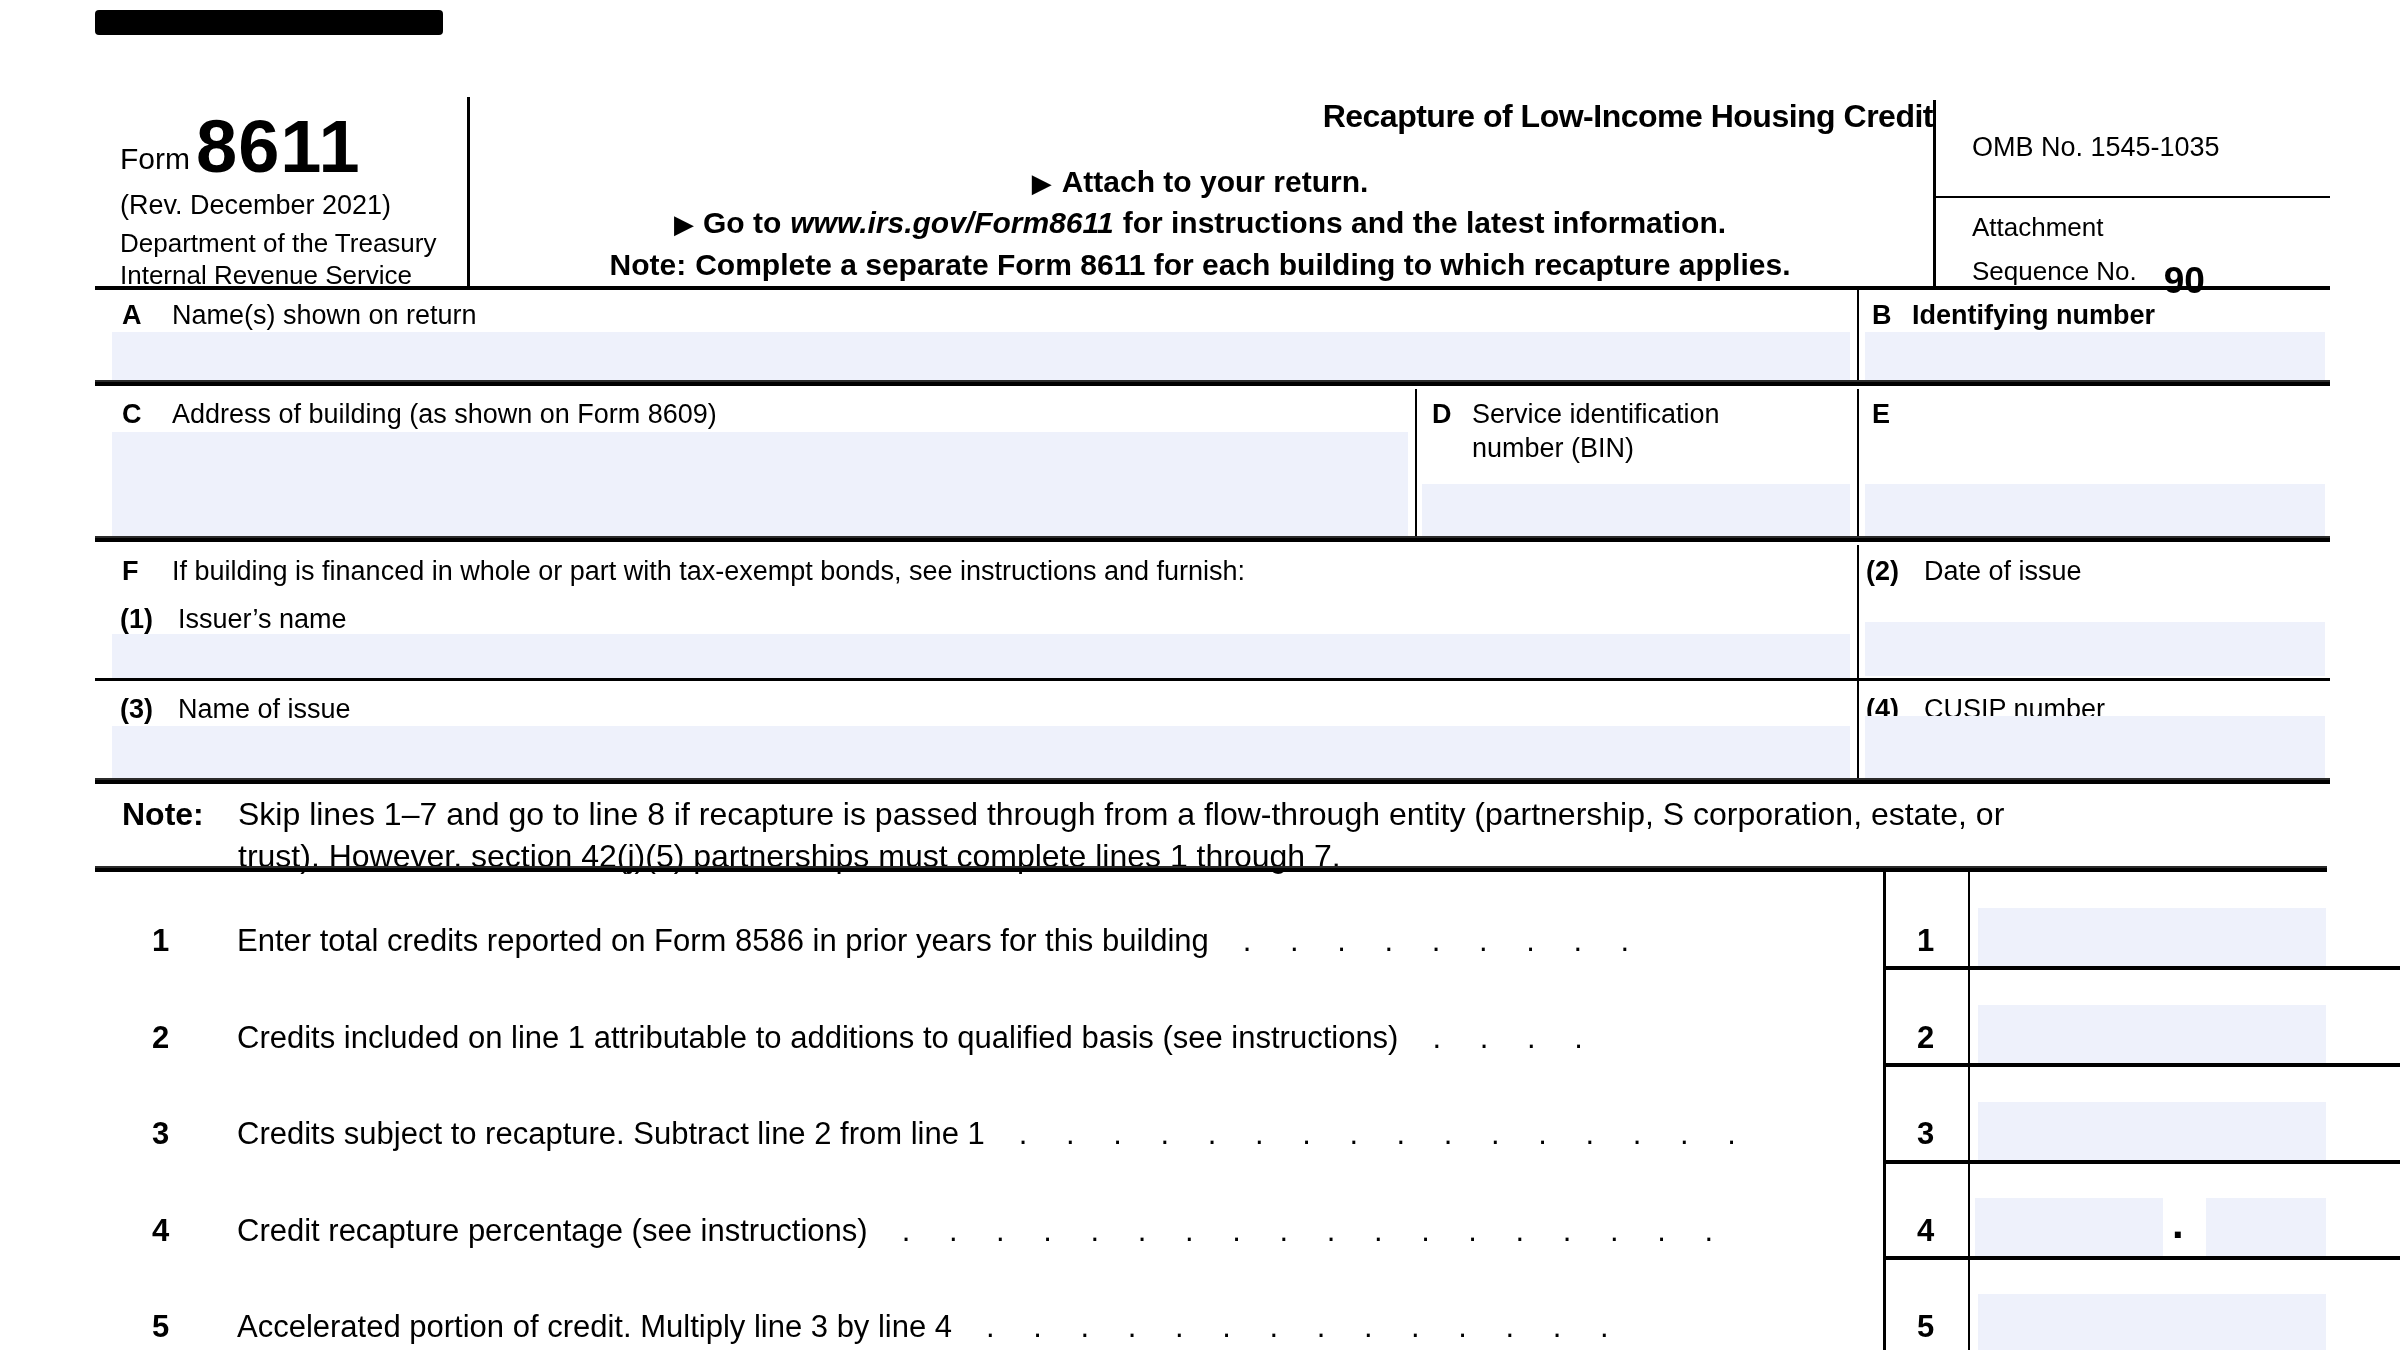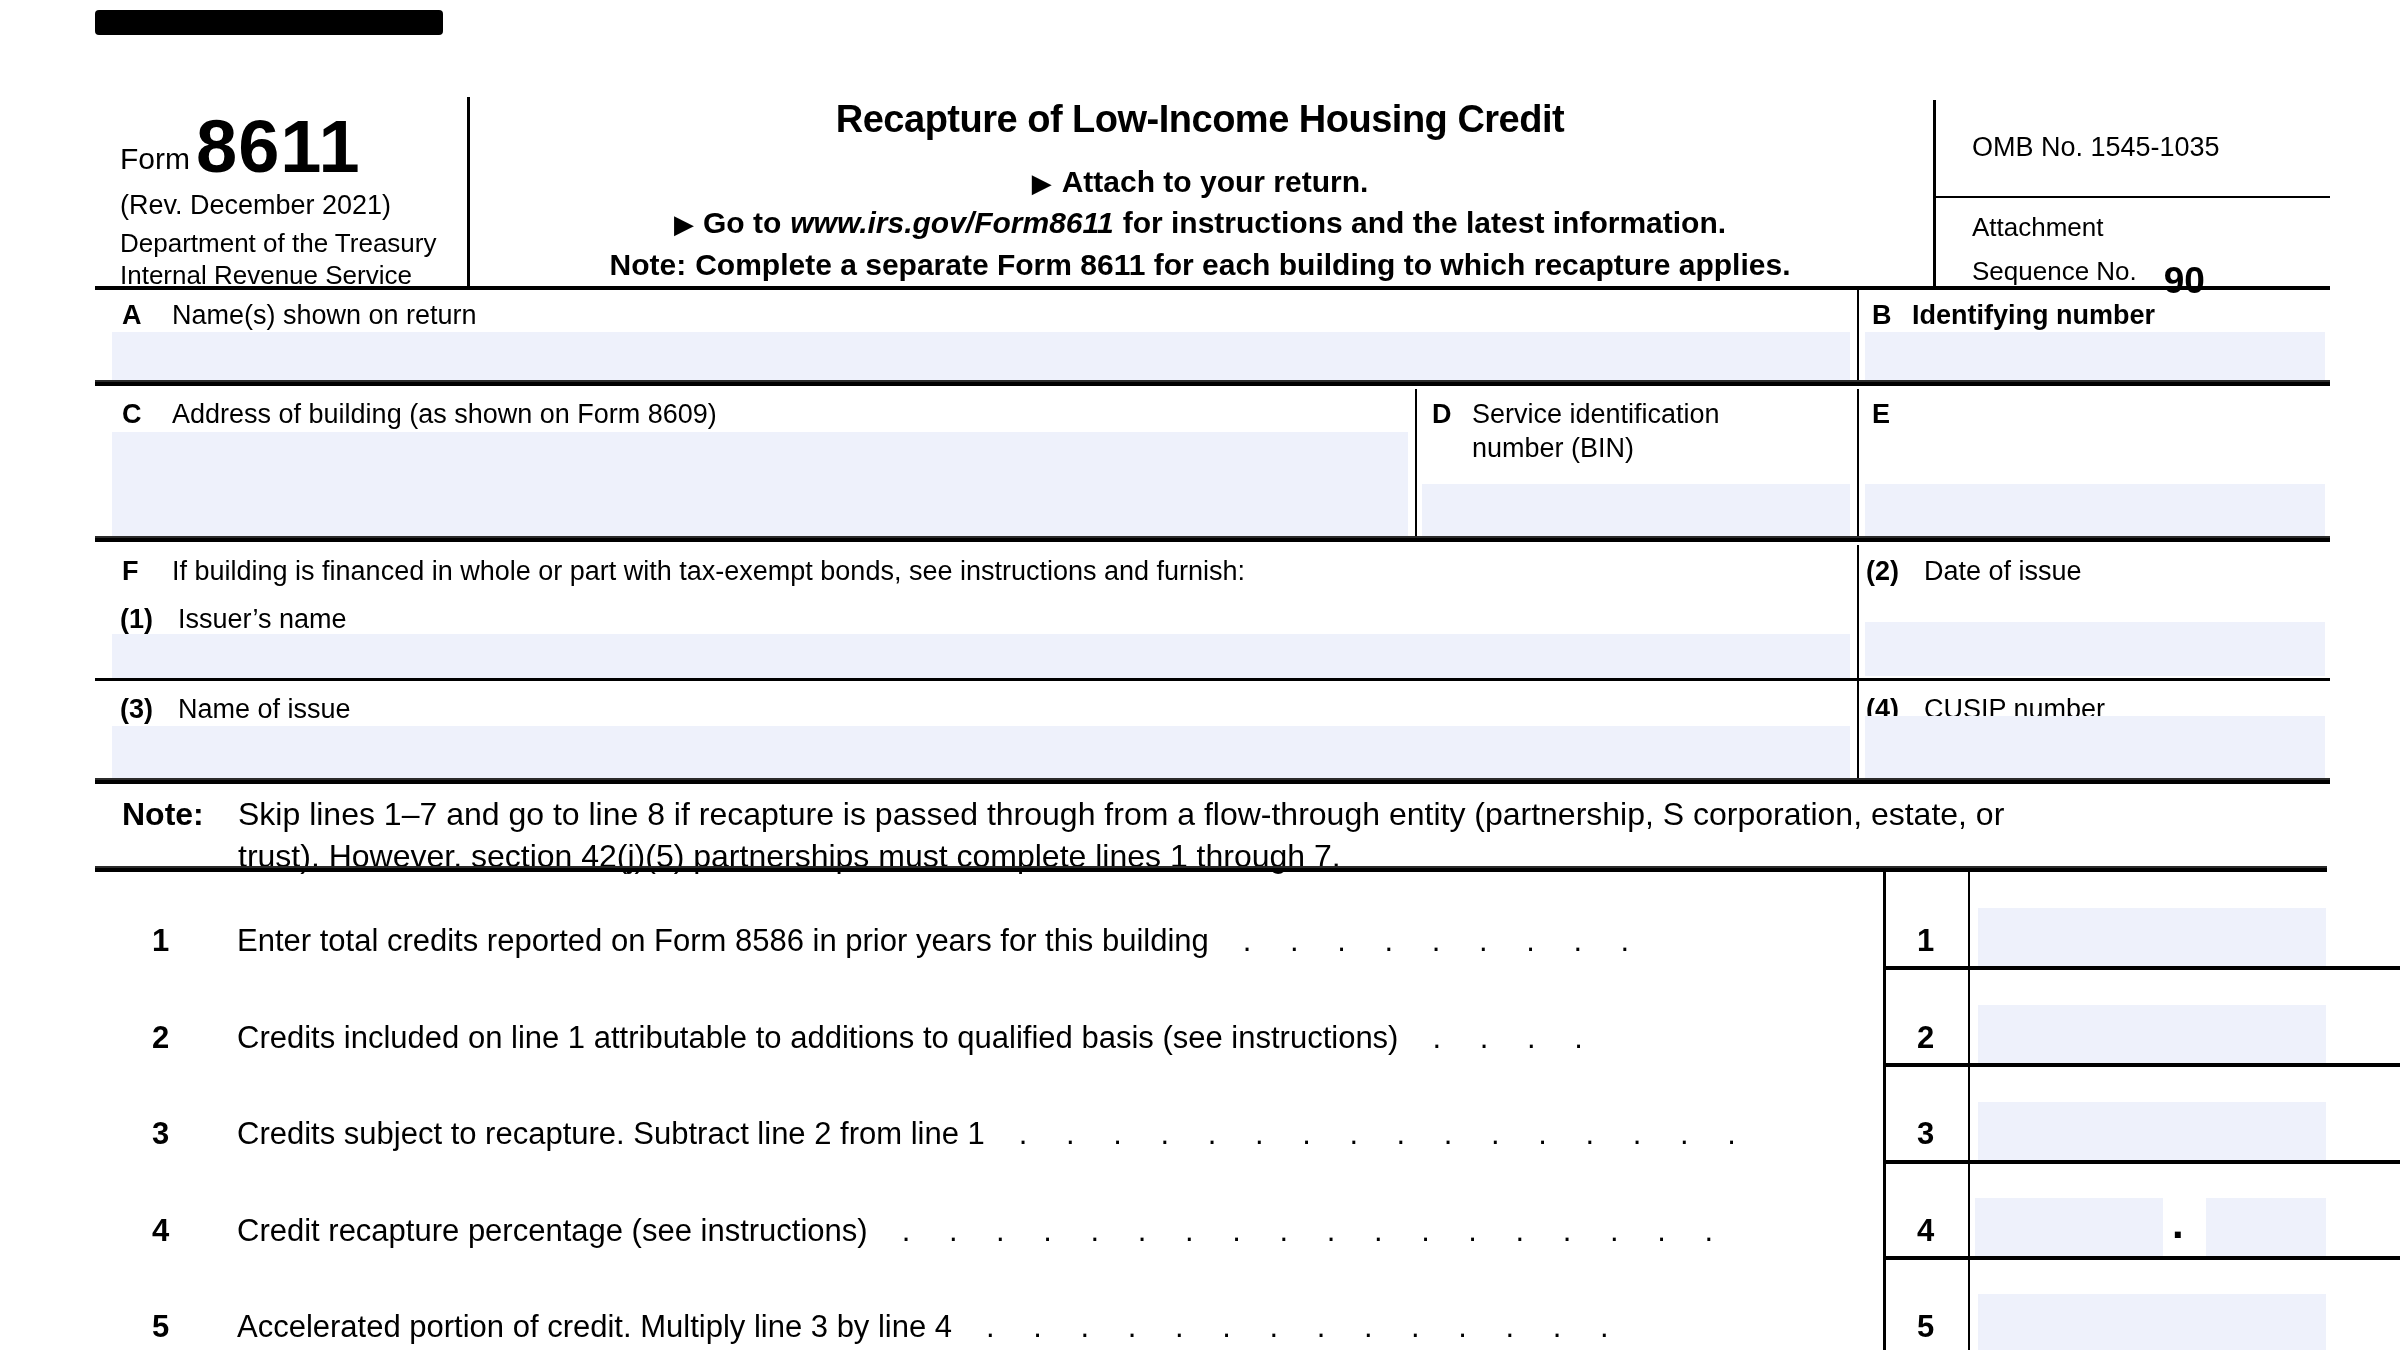--- a/index.html
+++ b/index.html
@@ -35,21 +35,21 @@
 
   <div>
     <span class="abs" style="left:120px; top:142px; font-size:30px;">Form</span>
     <span class="abs b" style="left:196px; top:104px; font-size:74px; letter-spacing:1px;">8611</span>
     <span class="abs" style="left:120px; top:190px; font-size:27px;">(Rev. December 2021)</span>
     <span class="abs" style="left:120px; top:228px; font-size:26px;">Department of the Treasury</span>
     <span class="abs" style="left:120px; top:260px; font-size:26px;">Internal Revenue Service</span>
 
     <div class="vr" style="left:467px; top:97px; width:3px; height:193px;"></div>
 
-    <div class="cent b" style="top:98px; font-size:38px; letter-spacing:-0.5px;">
+    <div class="cent b" style="top:98px; font-size:32px; letter-spacing:-0.5px;justify-content:flex-end;">
       <span>Recapture of Low-Income Housing Credit</span>
     </div>
 
     <div class="cent b" style="top:165px; font-size:30px; gap:10px;">
       <span style="font-size:26px;">▶</span>
       <span>Attach to your return.</span>
     </div>
 
     <div class="cent b" style="top:206px; font-size:30px; gap:9px;">
       <span style="font-size:26px;">▶</span>

